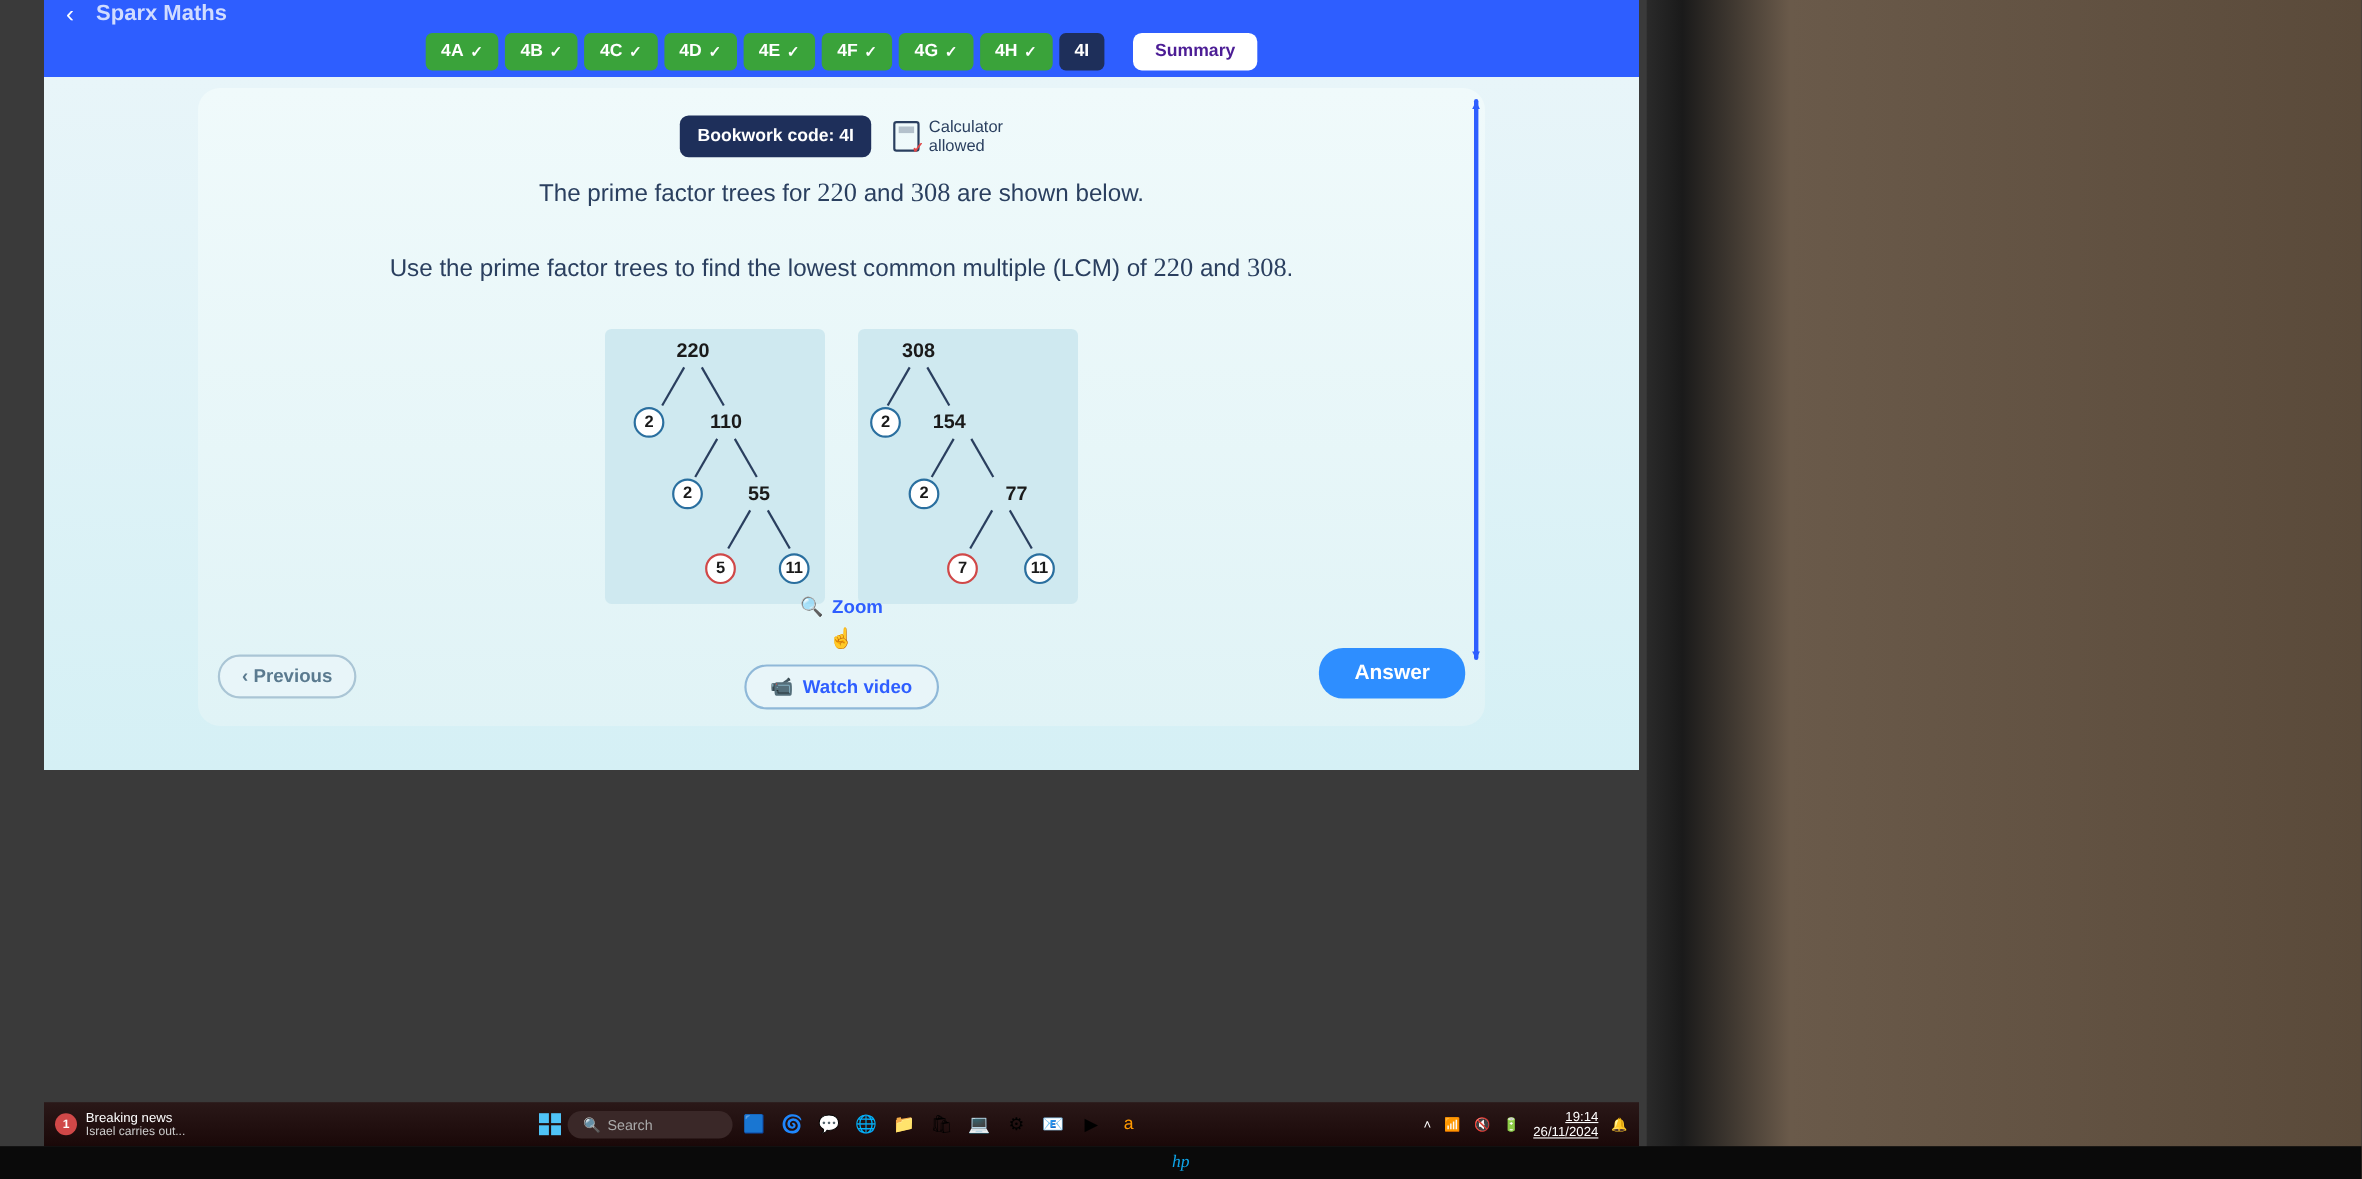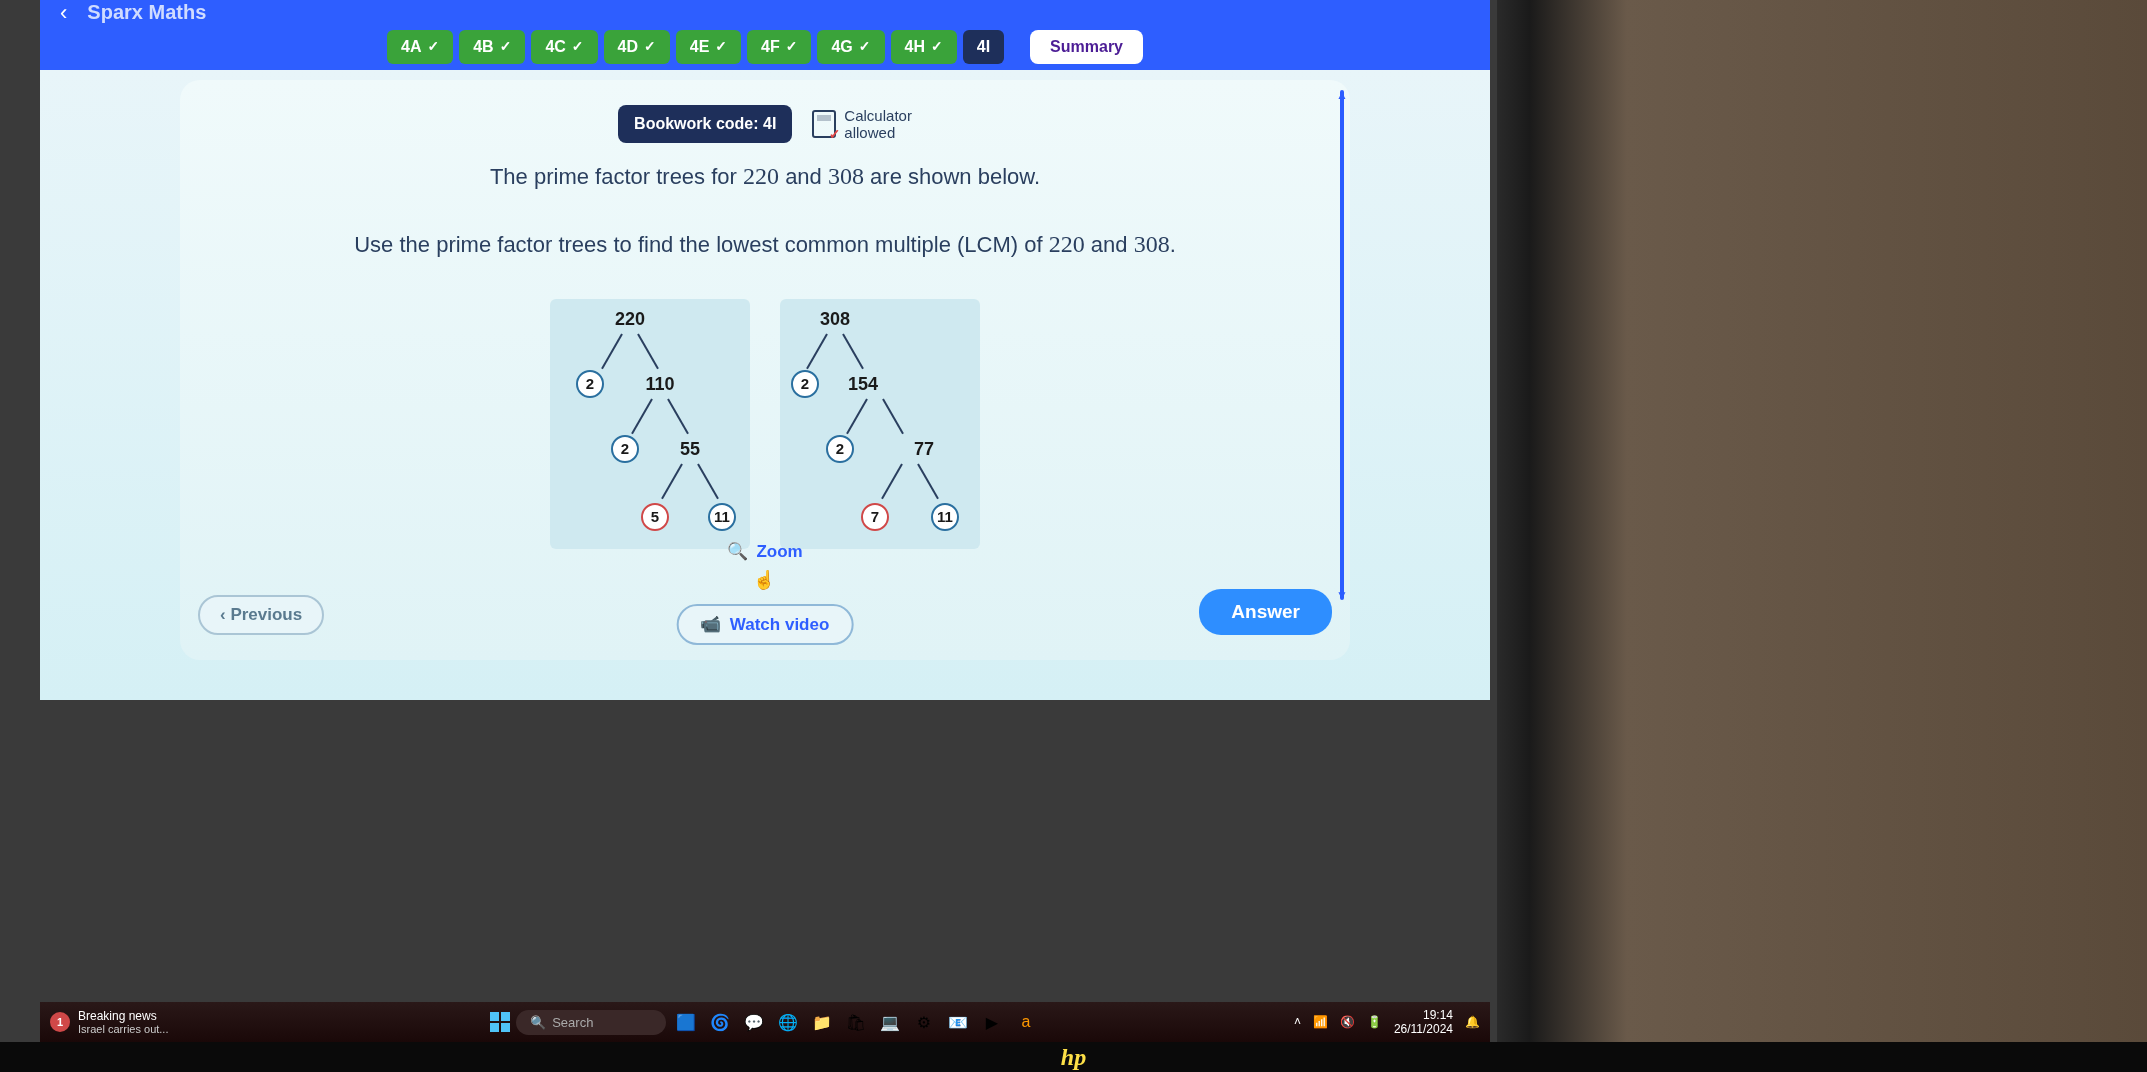--- a/index.html
+++ b/index.html
@@ -2,21 +2,21 @@
 <html><head>
 <meta charset="utf-8">
 <style>
 * { margin: 0; padding: 0; box-sizing: border-box; font-family: -apple-system, BlinkMacSystemFont, "Segoe UI", Arial, sans-serif; }
 body { width: 2147px; height: 1072px; background: #3a3a3a; overflow: hidden; position: relative; }
 .screen { position: absolute; top: 0; left: 40px; width: 1450px; height: 700px; background: linear-gradient(180deg, #2e5eff 0%, #2e5eff 10%, #e8f5f9 10%, #d5f0f5 100%); }
 .topbar { position: absolute; top: 0; left: 0; right: 0; height: 25px; background: #2e5eff; display: flex; align-items: center; padding: 0 20px; }
 .back-chev { color: #fff; font-size: 22px; margin-right: 20px; }
 .app-title { color: #d0dcff; font-size: 20px; font-weight: 600; }
 .tabrow { position: absolute; top: 30px; left: 0; right: 0; display: flex; justify-content: center; gap: 6px; }
-.tab { background: #3aa33a; color: #fff; padding: 8px 14px; border-radius: 6px; font-size: 16px; font-weight: 600; display: flex; gap: 6px; }
+.tab { background: #3aa33a; color: #fff; padding: 8px 14px; border-radius: 6px; font-size: 16px; font-weight: 600; display: flex; align-items: center; gap: 6px; }
 .tab.active { background: #1e2f5a; }
 .summary { background: #fff; color: #4c1d95; padding: 8px 20px; border-radius: 8px; font-weight: 600; margin-left: 20px; }
 .check { font-size: 14px; }
 .card { position: absolute; top: 80px; left: 140px; right: 140px; bottom: 40px; background: linear-gradient(180deg, #f0fafb 0%, #e0f3f6 100%); border-radius: 20px; padding: 20px; }
 .headerrow { display: flex; justify-content: center; align-items: center; gap: 20px; margin-top: 5px; }
 .bookwork { background: #1e2f5a; color: #fff; padding: 10px 16px; border-radius: 8px; font-size: 16px; font-weight: 600; }
 .calc { display: flex; align-items: center; gap: 8px; color: #2a3f5f; font-size: 15px; }
 .calc-icon { width: 24px; height: 28px; border: 2px solid #2a3f5f; border-radius: 3px; position: relative; }
 .calc-icon::before { content: ''; position: absolute; top: 3px; left: 3px; right: 3px; height: 6px; background: #2a3f5f; opacity: .3; }
 .calc-icon::after { content: '✓'; position: absolute; bottom: -6px; right: -6px; color: #e04848; font-size: 14px; font-weight: bold; }
@@ -38,24 +38,24 @@
 .scroll-arrow { position: absolute; left: -2px; color: #2e5eff; font-size: 12px; }
 .taskbar { position: absolute; bottom: 30px; left: 40px; width: 1450px; height: 40px; background: linear-gradient(180deg, #2a1818 0%, #1a0808 100%); display: flex; align-items: center; padding: 0 10px; gap: 10px; }
 .news { display: flex; align-items: center; gap: 8px; color: #fff; font-size: 12px; }
 .news-badge { width: 20px; height: 20px; background: #d04848; border-radius: 50%; display: flex; align-items: center; justify-content: center; font-size: 11px; font-weight: bold; }
 .tb-center { position: absolute; left: 50%; transform: translateX(-50%); display: flex; align-items: center; gap: 6px; }
 .search { background: #3a2828; border-radius: 16px; padding: 5px 14px; color: #aaa; font-size: 13px; width: 150px; display: flex; align-items: center; gap: 6px; }
 .win-icon { width: 20px; height: 20px; display: grid; grid-template-columns: 1fr 1fr; grid-template-rows: 1fr 1fr; gap: 2px; }
 .win-icon span { background: #4fc3f7; }
 .tb-icon { width: 28px; height: 28px; border-radius: 4px; display: flex; align-items: center; justify-content: center; font-size: 16px; }
 .tb-right { margin-left: auto; display: flex; align-items: center; gap: 12px; color: #fff; font-size: 12px; }
-.clock { text-align: right; line-height: 1.2; }
+.clock { text-align: right; line-height: 1.2; text-decoration: underline; }
 .cursor { position: absolute; font-size: 18px; color: #222; }
 .bezel-bottom { position: absolute; bottom: 0; left: 0; right: 0; height: 30px; background: #0a0a0a; display: flex; align-items: center; justify-content: center; }
-.hp-logo { color: #fde047; font-size: 24px; font-style: italic; font-weight: 700; font-family: Georgia, serif; }
+.hp-logo { color: #0ea5e9; font-size: 16px; font-style: italic; font-weight: 400; font-family: Georgia, serif; }
 .frame-right { position: absolute; right: 0; top: 0; bottom: 0; width: 650px; background: linear-gradient(90deg, #2a2a2a 0%, #1a1a1a 5%, #6a5a4a 20%, #5a4a3a 100%); }
 </style>
 </head>
 <body>
 
 <div class="frame-right"></div>
 
 <div class="screen">
   <div class="topbar">
     <span class="back-chev">‹</span>

